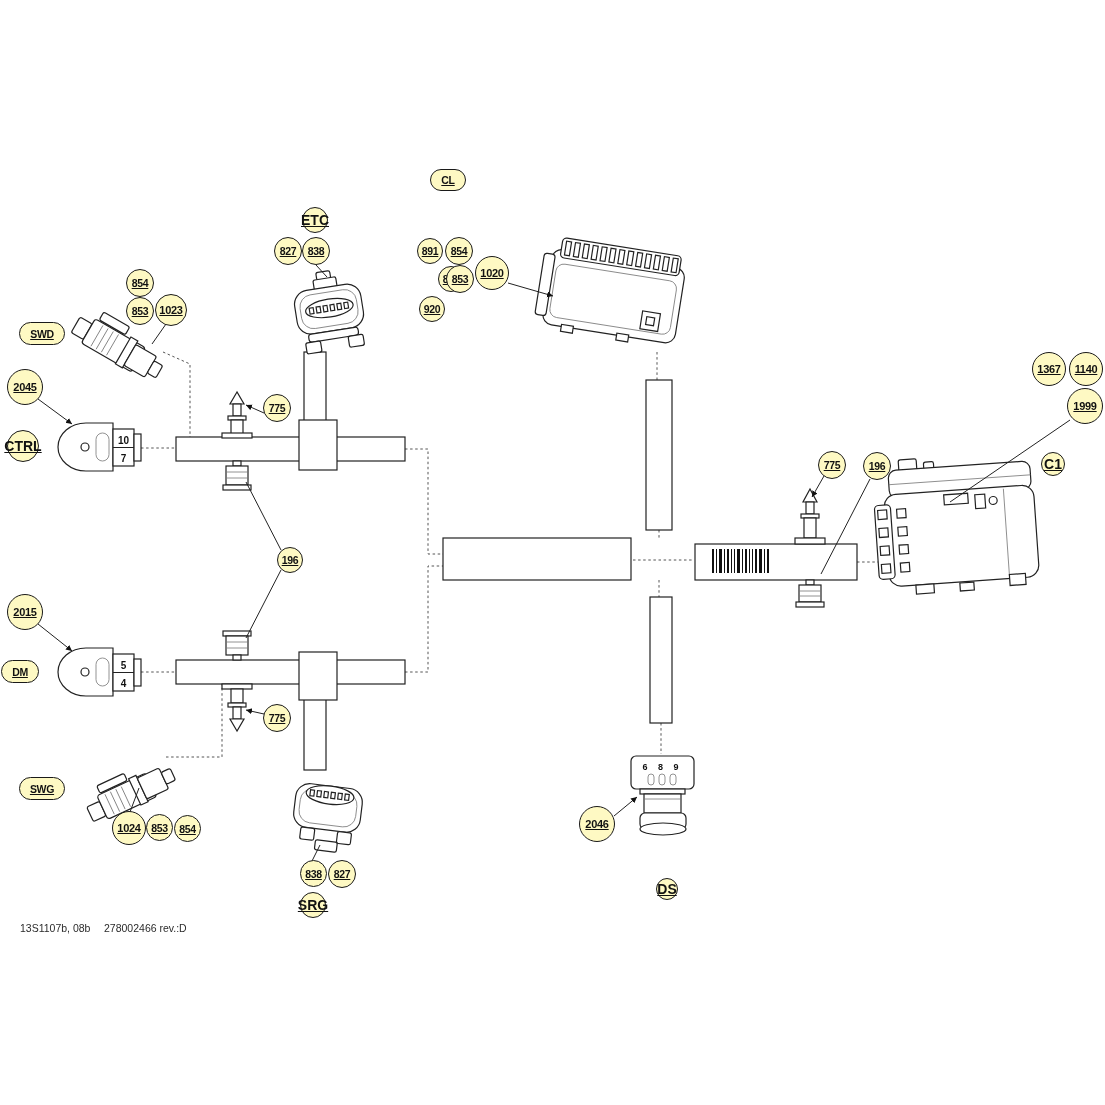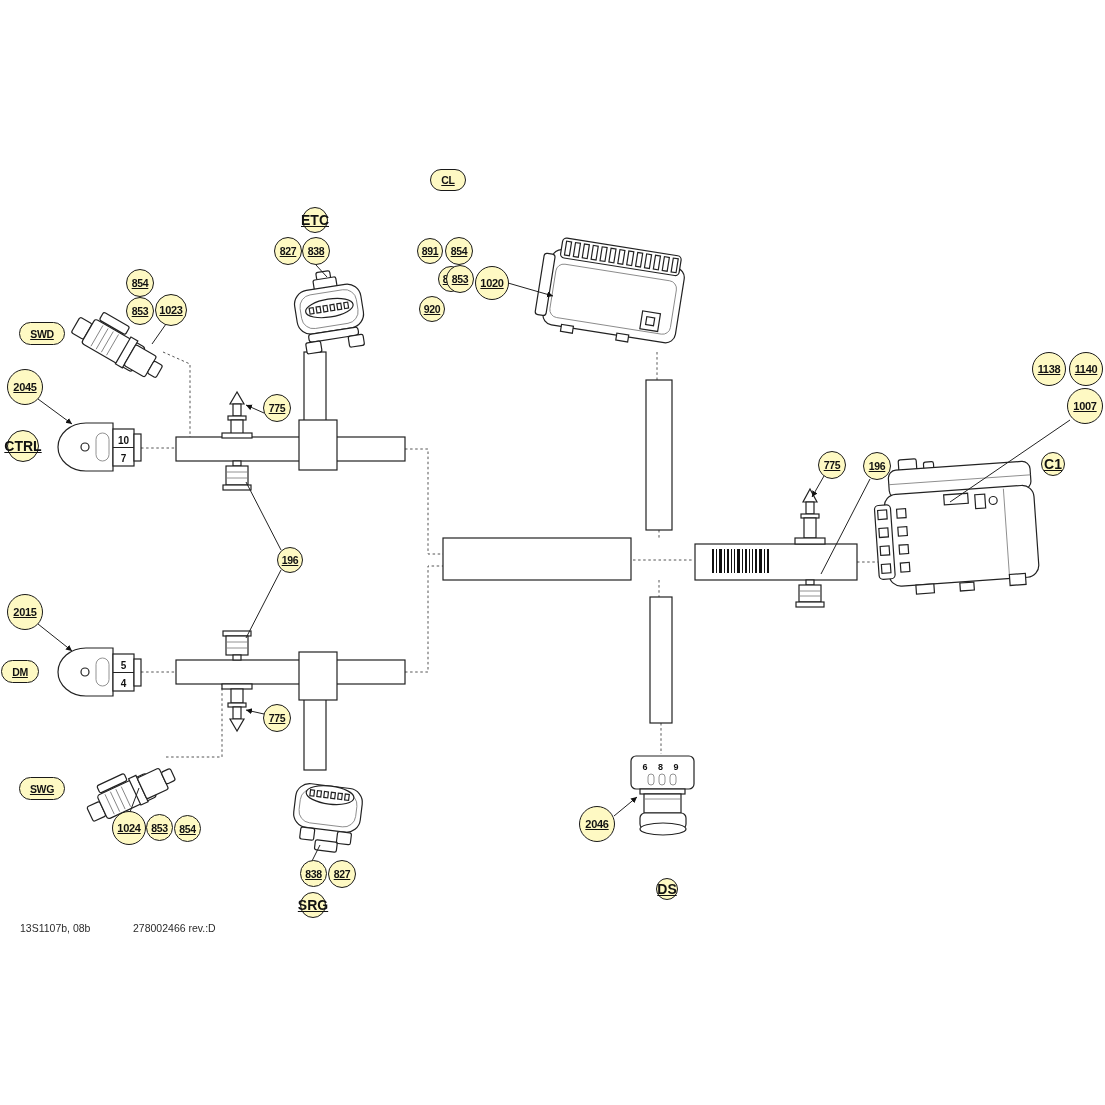--- a/index.html
+++ b/index.html
@@ -297,26 +297,26 @@
 <div class="co big" style="left:155px;top:294px;width:32px;height:32px;">1023</div>
 <div class="co pill" style="left:19px;top:322px;width:46px;height:23px;">SWD</div>
 <div class="co big" style="left:7px;top:369px;width:36px;height:36px;">2045</div>
 <div class="co sm" style="left:7px;top:430px;width:32px;height:32px;">CTRL</div>
 <div class="co" style="left:263px;top:394px;width:28px;height:28px;">775</div>
 
 <div class="co" style="left:417px;top:238px;width:26px;height:26px;">891</div>
 <div class="co" style="left:445px;top:237px;width:28px;height:28px;">854</div>
 <div class="co" style="left:438px;top:266px;width:26px;height:26px;">894</div>
 <div class="co" style="left:446px;top:265px;width:28px;height:28px;">853</div>
-<div class="co big" style="left:475px;top:266px;width:34px;height:34px;">1020</div>
+<div class="co big" style="left:475px;top:256px;width:34px;height:34px;">1020</div>
 <div class="co" style="left:419px;top:296px;width:26px;height:26px;">920</div>
 
-<div class="co big" style="left:1032px;top:352px;width:34px;height:34px;">1138</div>
+<div class="co big" style="left:1032px;top:352px;width:34px;height:34px;">1367</div>
 <div class="co big" style="left:1069px;top:352px;width:34px;height:34px;">1140</div>
-<div class="co big" style="left:1067px;top:388px;width:36px;height:36px;">1007</div>
+<div class="co big" style="left:1067px;top:388px;width:36px;height:36px;">1999</div>
 <div class="co" style="left:818px;top:451px;width:28px;height:28px;">775</div>
 <div class="co" style="left:863px;top:452px;width:28px;height:28px;">196</div>
 <div class="co sm" style="left:1041px;top:452px;width:24px;height:24px;">C1</div>
 
 <div class="co" style="left:277px;top:547px;width:26px;height:26px;">196</div>
 
 <div class="co big" style="left:7px;top:594px;width:36px;height:36px;">2015</div>
 <div class="co pill" style="left:1px;top:660px;width:38px;height:23px;">DM</div>
 <div class="co" style="left:263px;top:704px;width:28px;height:28px;">775</div>
 
@@ -326,16 +326,16 @@
 <div class="co" style="left:174px;top:815px;width:27px;height:27px;">854</div>
 
 <div class="co" style="left:300px;top:860px;width:27px;height:27px;">838</div>
 <div class="co" style="left:328px;top:860px;width:28px;height:28px;">827</div>
 <div class="co sm" style="left:300px;top:892px;width:26px;height:26px;">SRG</div>
 
 <div class="co big" style="left:579px;top:806px;width:36px;height:36px;">2046</div>
 <div class="co sm" style="left:656px;top:846px;width:22px;height:22px;margin-top:32px;">DS</div>
 
 <div class="ftr" style="left:20px;top:922px;">13S1107b, 08b</div>
-<div class="ftr" style="left:104px;top:922px;margin-left:29px;">278002466 rev.:D</div>
+<div class="ftr" style="left:104px;top:922px;">278002466 rev.:D</div>
 
 
 </div>
 
 </body></html>

